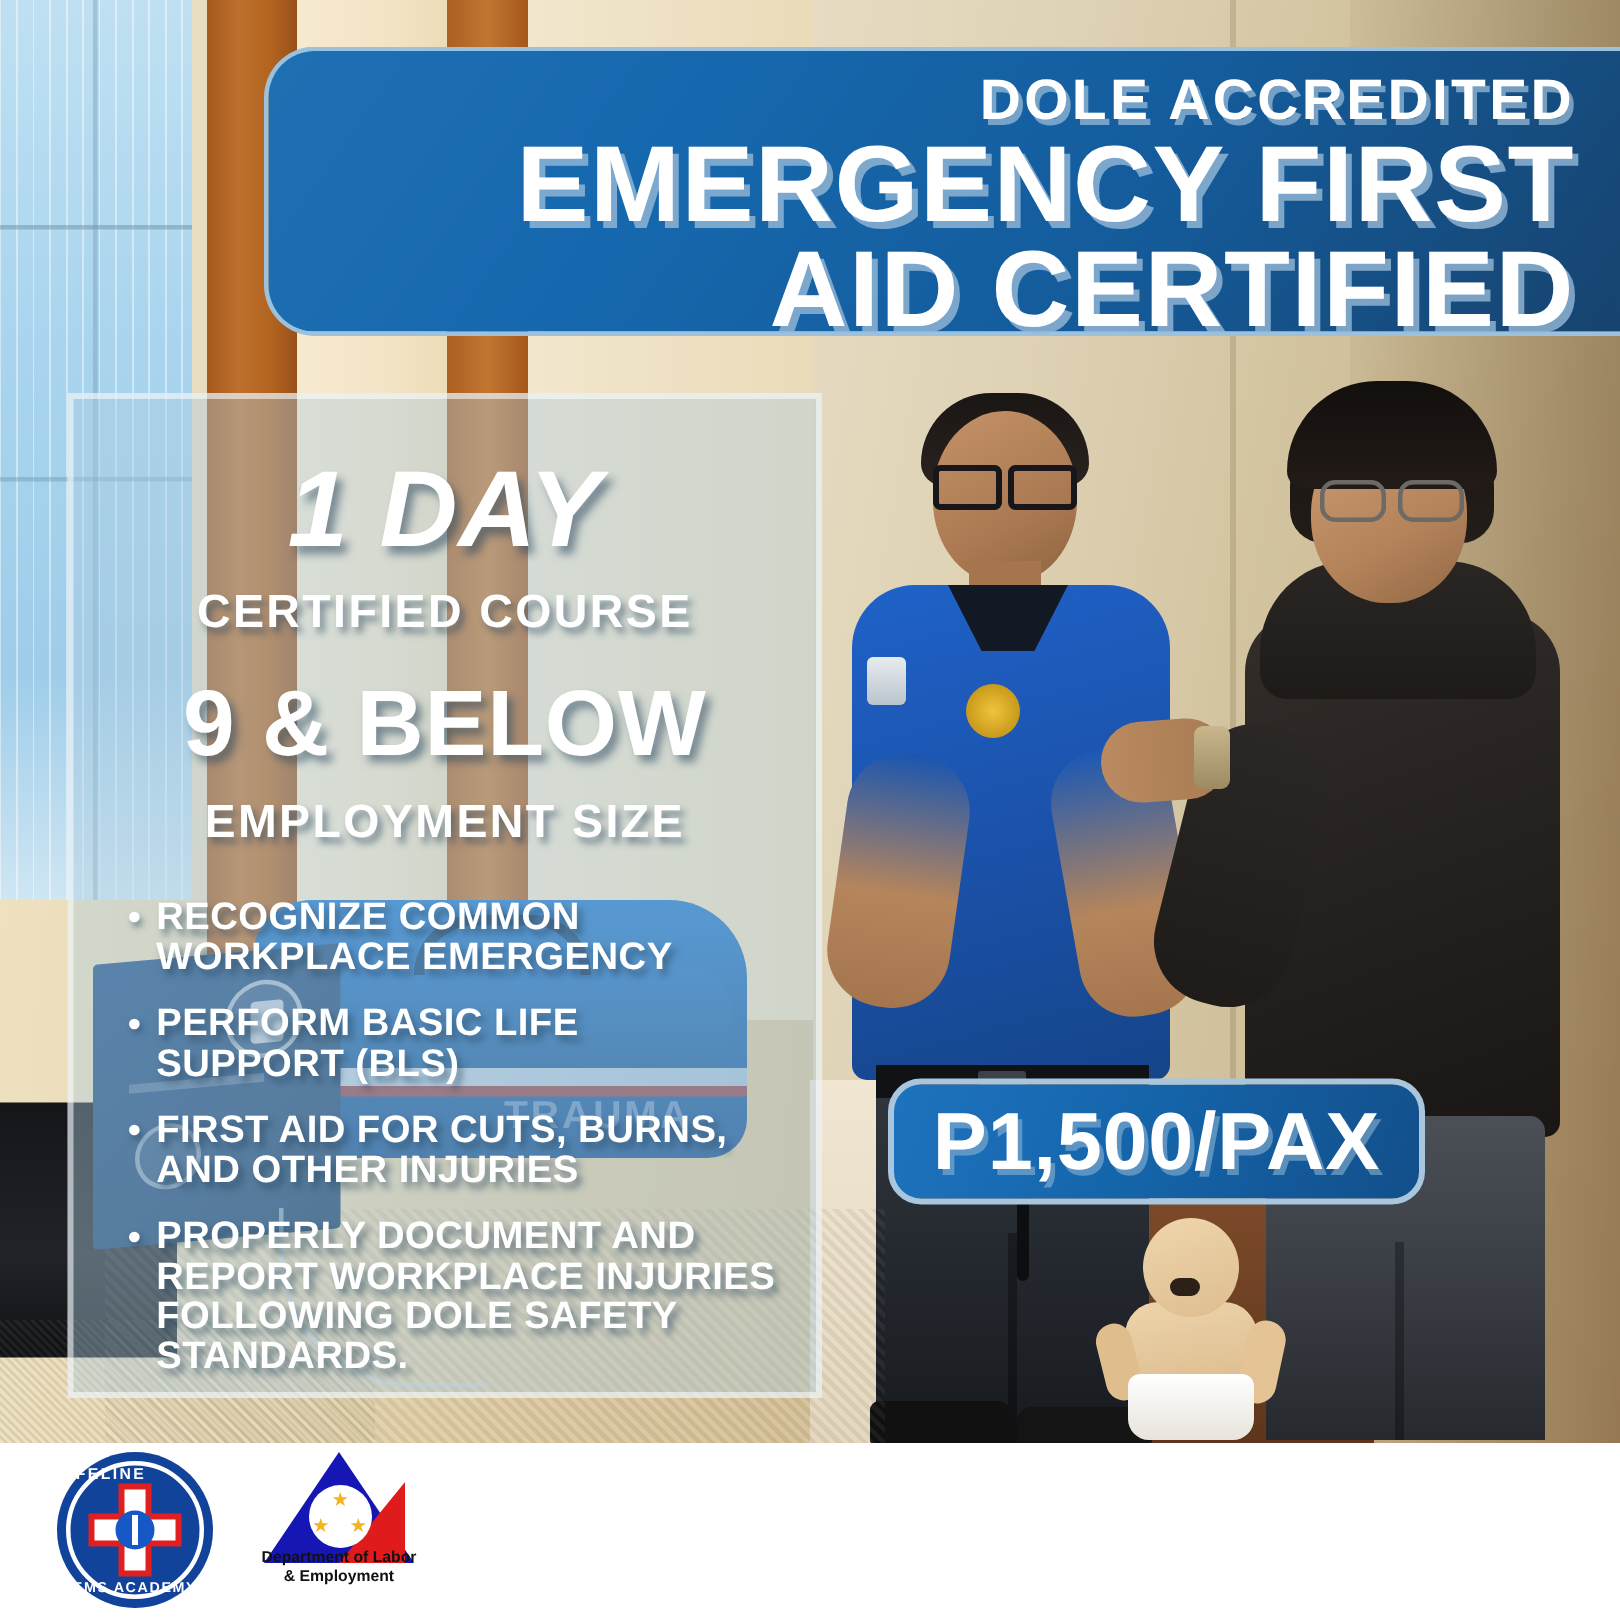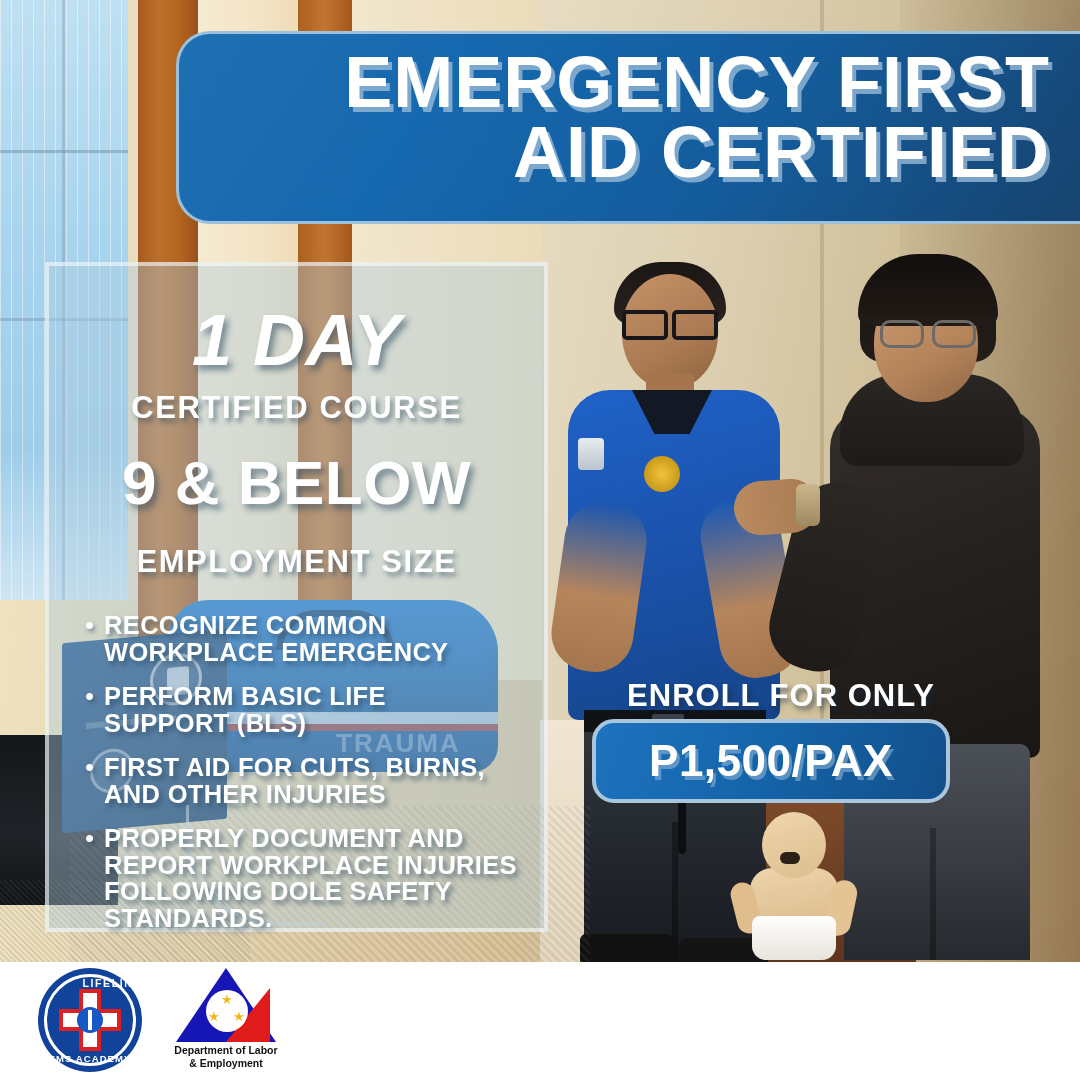--- a/index.html
+++ b/index.html
@@ -197,21 +197,21 @@
     padding:38px 26px 20px 26px;
   }
   .big-line {
     text-align:center; color:#ffffff; font-weight:900; line-height:1;
     text-shadow:4px 5px 6px rgba(40,70,95,.55);
   }
   .l-1day { font-size:72px; letter-spacing:.5px;font-style:italic; }
   .l-sub1 { font-size:31px; letter-spacing:1.6px; margin-top:14px; font-weight:900;
             text-align:center; color:#fff; text-shadow:3px 4px 5px rgba(40,70,95,.55); }
   .l-9below { font-size:62px; letter-spacing:.5px; margin-top:26px; }
-  .l-sub2 { font-size:31px; letter-spacing:1.6px; margin-top:30px; font-weight:900;
+  .l-sub2 { font-size:31px; letter-spacing:1.6px; margin-top:16px; font-weight:900;
             text-align:center; color:#fff; text-shadow:3px 4px 5px rgba(40,70,95,.55); }
 
   .bullets { margin-top:32px; padding-left:10px; }
   .bullet-row { display:flex; align-items:flex-start; margin-bottom:18px; }
   .bullet-dot { flex:0 0 auto; color:#fff; font-size:26px; line-height:1.05; margin-right:10px;
      text-shadow:2px 3px 4px rgba(40,70,95,.5); }
   .bullet-text {
     color:#ffffff; font-weight:900; font-size:25.5px; line-height:1.04; letter-spacing:.3px;
     text-shadow:3px 4px 5px rgba(40,70,95,.6);
   }
@@ -221,56 +221,56 @@
     position:absolute; left:596px; top:678px; width:370px; text-align:center;
     color:#ffffff; font-weight:900; font-size:31px; letter-spacing:1px;
     text-shadow:3px 4px 5px rgba(25,45,65,.6);
   }
   .price-badge {
     position:absolute; left:592px; top:719px; width:358px; height:84px;
     background:linear-gradient(110deg,#1E73BE 0%,#1565AB 45%,#124F8A 100%);
     border:4px solid #a9c6dd; border-radius:22px;
     display:flex; align-items:center; justify-content:center;
   }
-  .price-text { color:#ffffff; font-weight:900; font-size:44px; letter-spacing:.5px;
+  .price-text { color:#ffffff; font-weight:900; font-size:54px; letter-spacing:.5px;
      text-shadow:3px 4px 0 rgba(150,185,215,.55); }
 
   
   .footer { position:absolute; left:0; top:962px; width:1080px; height:118px; background:#ffffff; }
   .logos { position:absolute; left:38px; top:6px; display:flex; align-items:center; gap:28px; }
 
   .logo-lifeline { position:relative; width:104px; height:104px; border-radius:50%;
      background:#12439a; display:flex; align-items:center; justify-content:center; }
   .logo-lifeline .ring { position:absolute; inset:6px; border-radius:50%; border:3px solid #ffffff; }
   .logo-lifeline .cross-box { position:relative; width:62px; height:62px; }
   .logo-lifeline .cv { position:absolute; left:20px; top:0; width:22px; height:62px; background:#e02020; }
   .logo-lifeline .ch { position:absolute; left:0; top:20px; width:62px; height:22px; background:#e02020; }
   .logo-lifeline .cvw { position:absolute; left:24px; top:4px; width:14px; height:54px; background:#ffffff; }
   .logo-lifeline .chw { position:absolute; left:4px; top:24px; width:54px; height:14px; background:#ffffff; }
   .logo-lifeline .star { position:absolute; left:18px; top:18px; width:26px; height:26px; border-radius:50%;
      background:#1558c6; }
   .logo-lifeline .star::after { content:""; position:absolute; left:11px; top:3px; width:4px; height:20px; background:#fff; }
-  .logo-lifeline .txt-top { position:absolute; top:9px; left:0; width:104px; text-align:right;
+  .logo-lifeline .txt-top { position:absolute; top:9px; left:0; width:104px; text-align:left;
      color:#fff; font-size:10.5px; font-weight:900; letter-spacing:1.6px; }
   .logo-lifeline .txt-bot { position:absolute; bottom:8px; left:0; width:104px; text-align:center;
      color:#fff; font-size:9.5px; font-weight:900; letter-spacing:1.1px; }
 
   .logo-dole { position:relative; width:112px; height:104px; }
   .logo-dole .tri { position:absolute; left:6px; top:0; width:0; height:0;
      border-left:50px solid transparent; border-right:50px solid transparent; border-bottom:74px solid #1616b4; }
   .logo-dole .trired2 { position:absolute; left:56px; top:20px; width:0; height:0;
      border-left:44px solid transparent; border-bottom:54px solid #e01b1b; }
   .logo-dole .circ { position:absolute; left:36px; top:22px; width:42px; height:42px; border-radius:50%;
      background:#ffffff; }
   .logo-dole .stars { position:absolute; left:36px; top:24px; width:42px; height:40px; color:#f5b51a;
      font-size:13px; }
   .logo-dole .s1 { position:absolute; left:15px; top:0; }
   .logo-dole .s2 { position:absolute; left:2px; top:17px; }
   .logo-dole .s3 { position:absolute; left:27px; top:17px; }
-  .logo-dole .dlabel { position:absolute; left:0; top:76px; width:112px; text-align:center;
+  .logo-dole .dlabel { position:absolute; left:0; top:64px; width:112px; text-align:center;
      color:#111; font-size:10.5px; font-weight:700; line-height:1.25; }
 </style>
 </head>
 <body>
 
 <div class="poster">
 
   <div class="photo">
     <div class="wall-cream"></div>
     <div class="wall-right"></div>
@@ -348,20 +348,21 @@
     </div>
     <div class="laptop">
       <div class="logo-a"></div>
       <div class="band"></div>
       <div class="logo-b"></div>
     </div>
     <div class="cable"></div>
   </div>
 
   <div class="header">
+    <div class="hdr-kicker">DOLE ACCREDITED</div>
     <div class="hdr-title">EMERGENCY FIRST</div>
     <div class="hdr-title">AID CERTIFIED</div>
   </div>
 
   <div class="info-panel">
     <div class="big-line l-1day">1 DAY</div>
     <div class="l-sub1">CERTIFIED COURSE</div>
     <div class="big-line l-9below">9 &amp; BELOW</div>
     <div class="l-sub2">EMPLOYMENT SIZE</div>
 
@@ -378,21 +379,20 @@
         <span class="bullet-dot">•</span>
         <span class="bullet-text">FIRST AID FOR CUTS, BURNS, AND OTHER INJURIES</span>
       </div>
       <div class="bullet-row">
         <span class="bullet-dot">•</span>
         <span class="bullet-text">PROPERLY DOCUMENT AND REPORT WORKPLACE INJURIES FOLLOWING DOLE SAFETY STANDARDS.</span>
       </div>
     </div>
   </div>
 
-  <div class="enroll-label">ENROLL FOR ONLY</div>
   <div class="price-badge">
     <span class="price-text">P1,500/PAX</span>
   </div>
 
   <div class="footer">
 
     <div class="logos">
       <div class="logo-lifeline">
         <div class="ring"></div>
         <div class="txt-top">LIFELINE</div>

